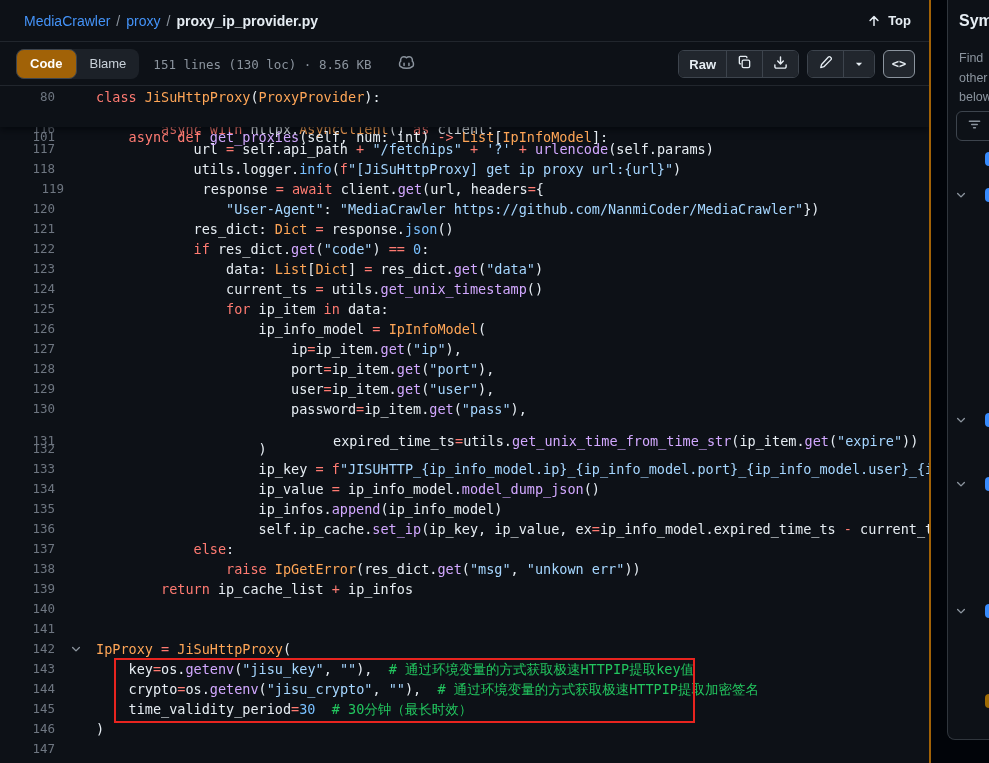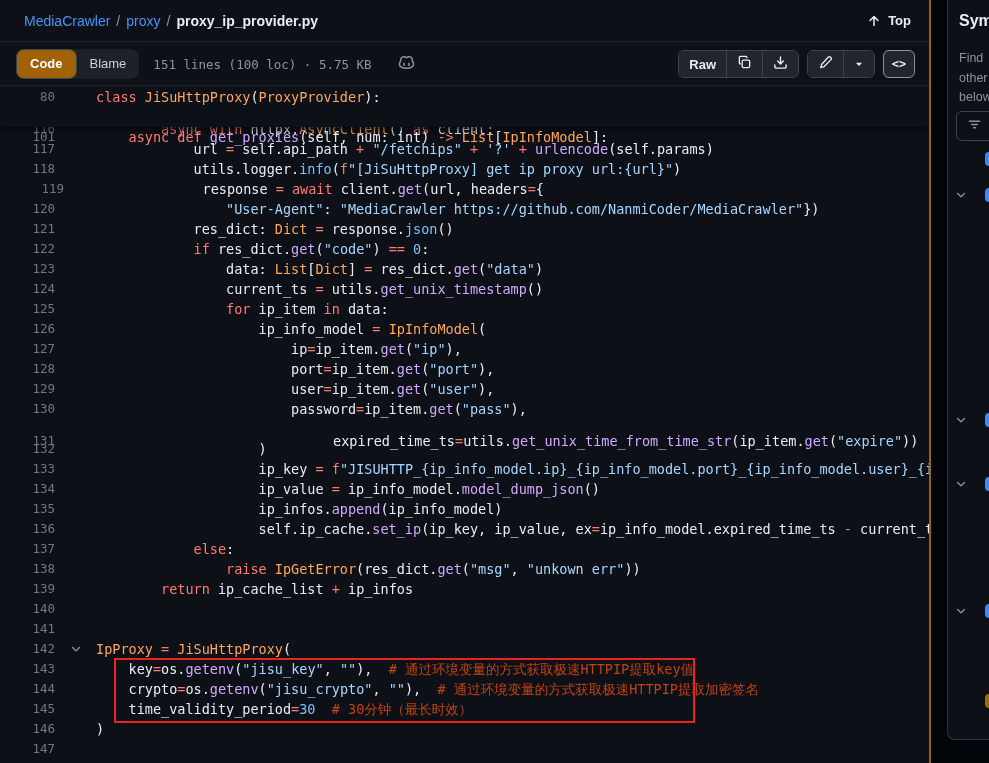--- a/index.html
+++ b/index.html
@@ -56,21 +56,21 @@
     line-height:20px; cursor:pointer; }
   .gut { width:41px; flex:none; display:flex; align-items:center;
     justify-content:center; color:#8b949e; }
   .crow pre { margin:0; font-family:"DejaVu Sans Mono", monospace;
     font-size:13.5px; line-height:20px; white-space:pre; }
   .sticky-hd { position:absolute; left:0; right:0; top:0; height:40px;
     background:#0d1117; z-index:2; box-shadow:0 3px 7px rgba(1,4,9,0.65); }
   .sticky-hd .crow { position:relative; }
   .tok-p { color:#e6edf3; } .tok-k { color:#ff7b72; } .tok-t { color:#ffa657;text-align:center; }
   .tok-f { color:#d2a8ff; } .tok-b { color:#79c0ff; } .tok-s { color:#a5d6ff; }
-  .tok-c { color:#c2410c; }
+  .tok-c { color:#22c55e; }
   .hl-box { position:absolute; border:2px solid #e8241f; z-index:3;
     pointer-events:none; }
   
   .sidebar { position:absolute; left:947px; top:0; width:42px; height:740px;
     background:#0d1117; border-left:1px solid #30363d;
     border-bottom:1px solid #30363d; border-bottom-left-radius:8px;
     overflow:hidden; }
   .sb-head { position:absolute; left:11px; top:12px; font-size:16px;
     font-weight:700; color:#e6edf3; white-space:nowrap; }
   .sb-desc { position:absolute; left:11px; top:49px; font-size:12.5px;
@@ -105,21 +105,21 @@
       </span>
       <span>Top</span>
     </div>
   </div>
 
   <div class="toolbar">
     <div class="seg">
       <div class="seg-btn sel">Code</div>
       <div class="seg-btn">Blame</div>
     </div>
-    <div class="meta">151 lines (100 loc) · 5.75 KB</div>
+    <div class="meta">151 lines (130 loc) · 8.56 KB</div>
     <div class="copilot">
       <span>
         <svg width="17" height="17" viewBox="0 0 16 16" fill="none" stroke="#8b949e" stroke-width="1.4" stroke-linecap="round" stroke-linejoin="round">
           <path d="M1.5 8.8c0-1 .4-1.6 1-1.9-.2-1.9.3-4.4 3-4.4 1 0 1.9.4 2.5 1 .6-.6 1.5-1 2.5-1 2.7 0 3.2 2.5 3 4.4.6.3 1 .9 1 1.9v1.6c0 .5-.2.9-.6 1.2-1.6 1.2-3.8 1.9-5.9 1.9s-4.3-.7-5.9-1.9c-.4-.3-.6-.7-.6-1.2V8.8Z"></path>
           <path d="M5.7 8.7v2.2M10.3 8.7v2.2"></path>
         </svg>
       </span>
     </div>
     <div class="tb-right">
       <div class="btn-group">

